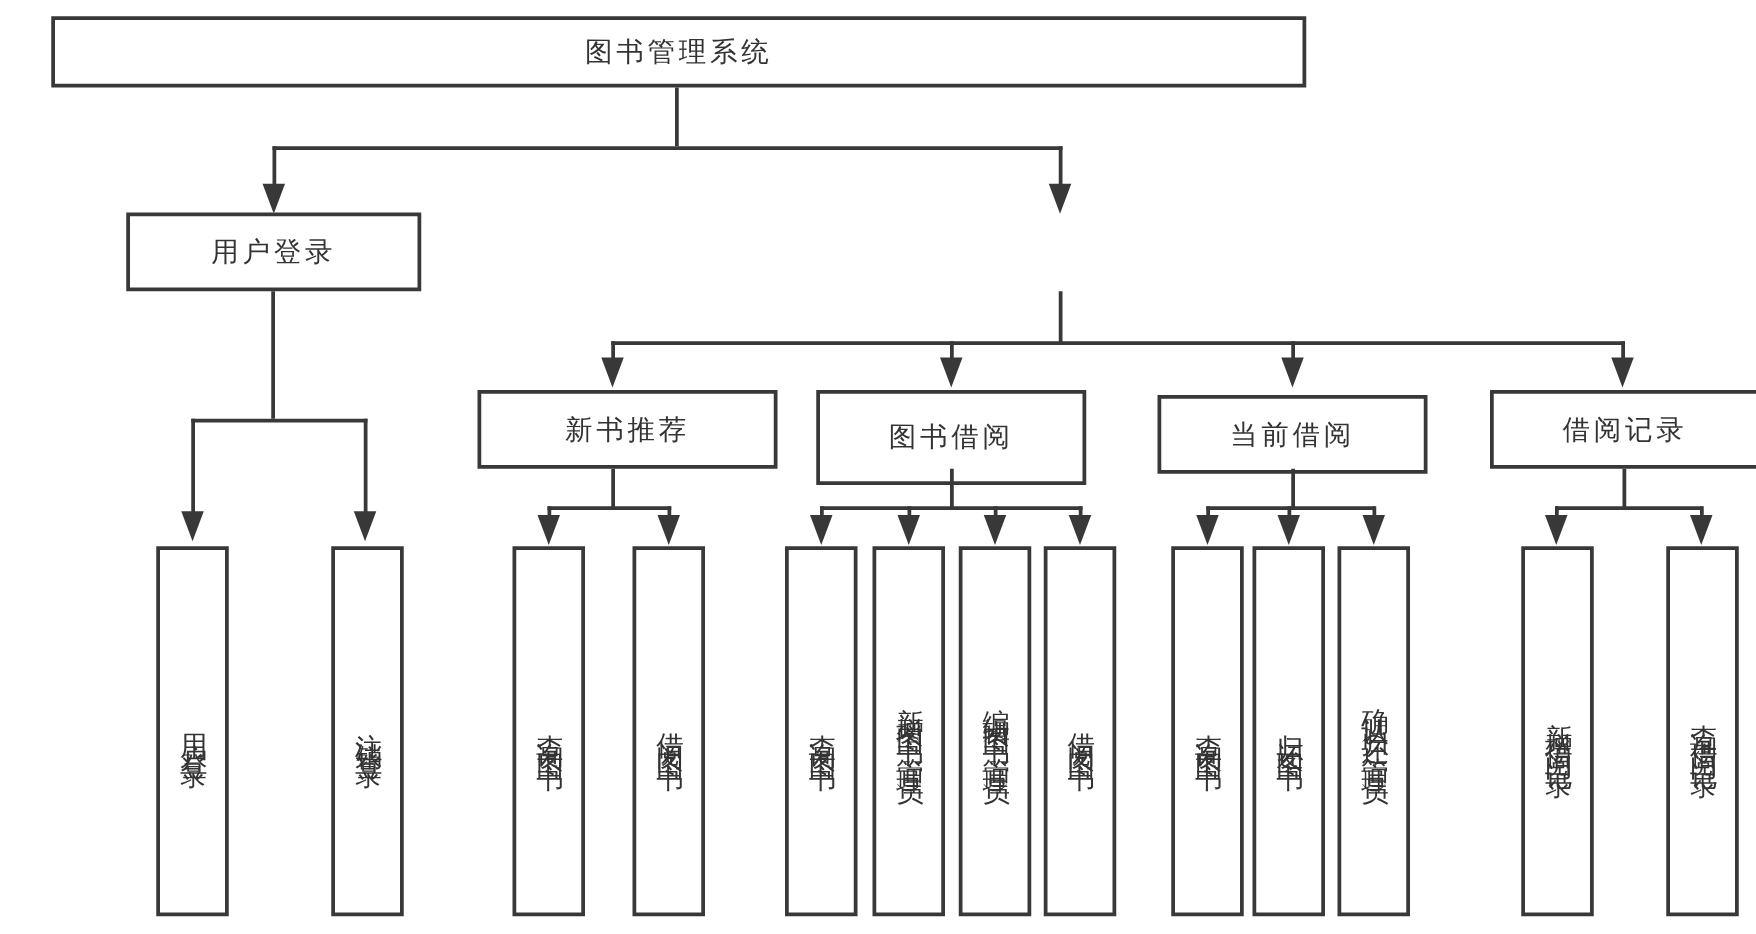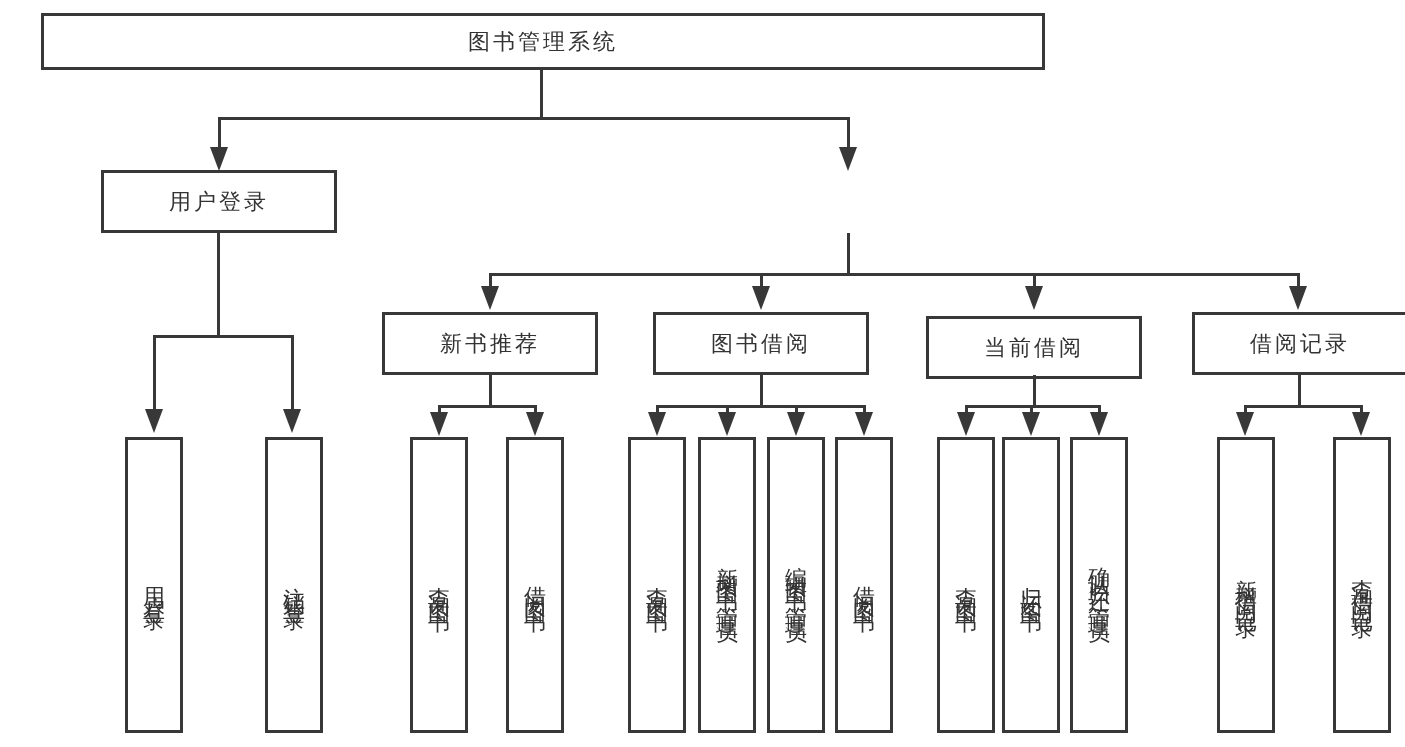--- a/index.html
+++ b/index.html
@@ -98,24 +98,24 @@
   <div class="hl" style="left:469px; top:273px; width:811px;"></div>
   <div class="vl" style="left:469px; top:273px; height:15px;"></div>
   <div class="ar" style="left:461px; top:286px;"></div>
   <div class="vl" style="left:740px; top:273px; height:15px;"></div>
   <div class="ar" style="left:732px; top:286px;"></div>
   <div class="vl" style="left:1013px; top:273px; height:15px;"></div>
   <div class="ar" style="left:1005px; top:286px;"></div>
   <div class="vl" style="left:1277px; top:273px; height:15px;"></div>
   <div class="ar" style="left:1269px; top:286px;"></div>
 
-  <div class="hbox" style="left:362px; top:312px; width:216px; height:63px;">
+  <div class="hbox" style="left:362px; top:312px; width:240px; height:63px;">
     <span>新书推荐</span>
   </div>
-  <div class="hbox" style="left:633px; top:312px; width:216px; height:63px;">
+  <div class="hbox" style="left:633px; top:312px; width:216px; height:76px;">
     <span>图书借阅</span>
   </div>
   <div class="hbox" style="left:906px; top:316px; width:216px; height:63px;">
     <span>当前借阅</span>
   </div>
   <div class="hbox" style="left:1172px; top:312px; width:216px; height:63px;">
     <span>借阅记录</span>
   </div>
 
   <div class="vl" style="left:469px; top:375px; height:32px;"></div>

